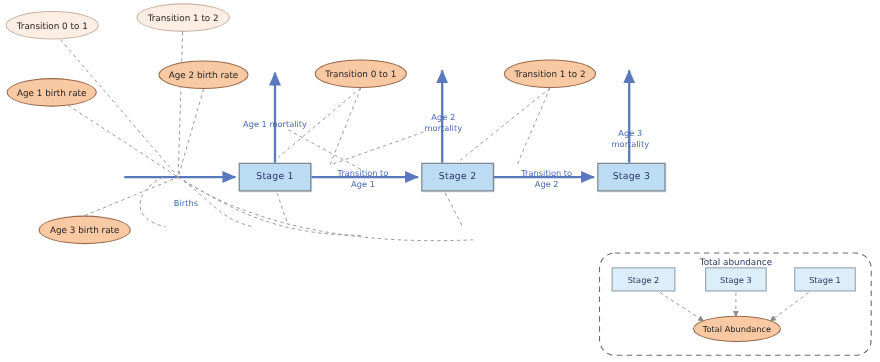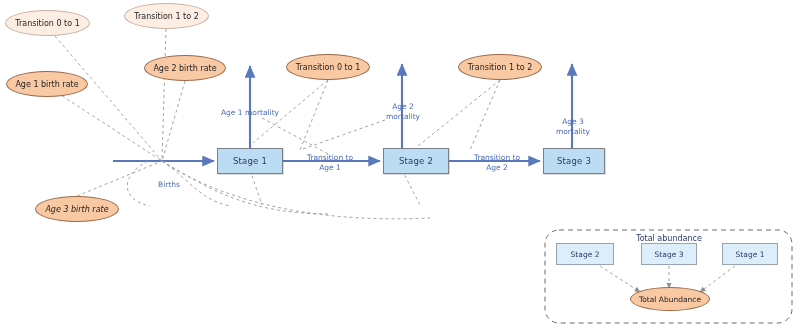--- a/index.html
+++ b/index.html
@@ -100,21 +100,21 @@
   </div>
   <div class="node ell ell-pale" style="left:124px;top:3px;width:85px;height:26px;">
     <span>Transition 1 to 2</span>
   </div>
   <div class="node ell ell-strong" style="left:6px;top:71px;width:82px;height:26px;">
     <span>Age 1 birth rate</span>
   </div>
   <div class="node ell ell-strong" style="left:144px;top:55px;width:82px;height:26px;align-items:center;">
     <span>Age 2 birth rate</span>
   </div>
-  <div class="node ell ell-strong" style="left:35px;top:196px;width:84px;height:26px;font-style:italic;">
+  <div class="node ell ell-strong" style="left:35px;top:196px;width:84px;height:26px;">
     <span>Age 3 birth rate</span>
   </div>
   <div class="node ell ell-strong" style="left:286px;top:54px;width:84px;height:26px;">
     <span>Transition 0 to 1</span>
   </div>
   <div class="node ell ell-strong" style="left:458px;top:54px;width:84px;height:26px;">
     <span>Transition 1 to 2</span>
   </div>
 
   <div class="label" style="left:149px;top:155px;width:40px;margin-top:25px;">Births</div>

